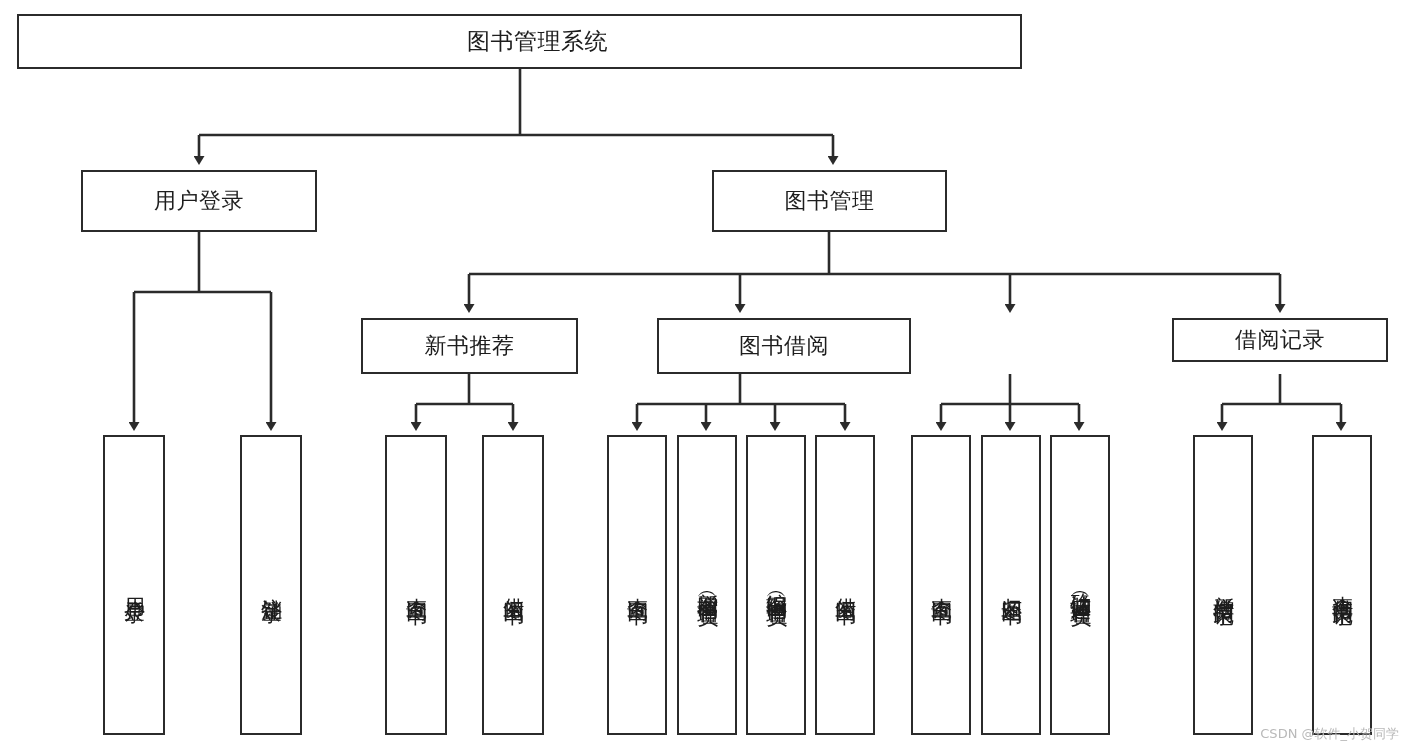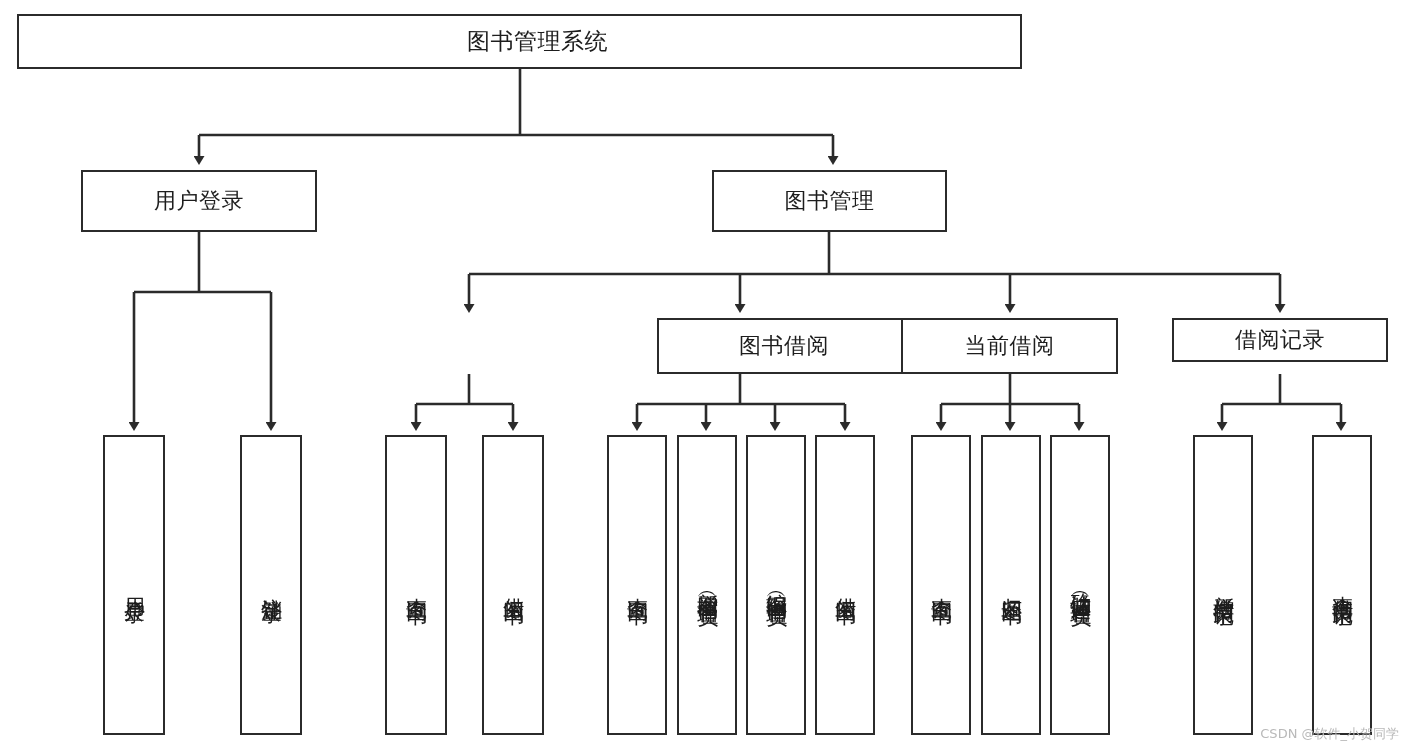--- a/index.html
+++ b/index.html
@@ -132,28 +132,28 @@
   </div>
 
   <div class="node h" style="left:81px;top:170px;width:236px;height:62px;">
     <span class="lbl">用户登录</span>
   </div>
 
   <div class="node h" style="left:712px;top:170px;width:235px;height:62px;">
     <span class="lbl">图书管理</span>
   </div>
 
+  <div class="node h" style="left:361px;top:318px;width:217px;height:56px;">
+    <span class="lbl">新书推荐</span>
+  </div>
 
   <div class="node h" style="left:657px;top:318px;width:254px;height:56px;">
     <span class="lbl">图书借阅</span>
   </div>
 
-  <div class="node h" style="left:901px;top:318px;width:217px;height:56px;">
-    <span class="lbl">当前借阅</span>
-  </div>
 
   <div class="node h" style="left:1172px;top:318px;width:216px;height:44px;text-align:right;">
     <span class="lbl">借阅记录</span>
   </div>
 
   <div class="node v" style="left:103px;top:435px;width:62px;height:300px;">
     <span class="lbl">用户登录</span>
   </div>
 
   <div class="node v" style="left:240px;top:435px;width:62px;height:300px;">

